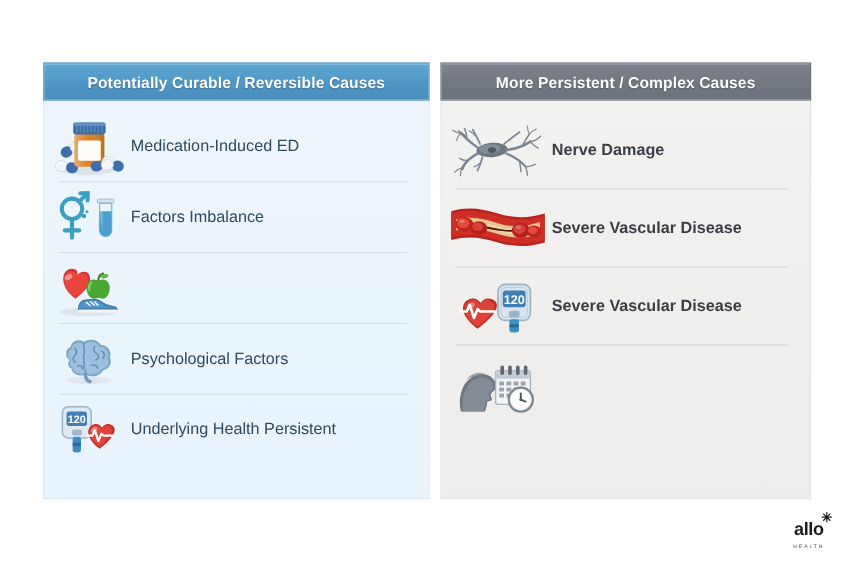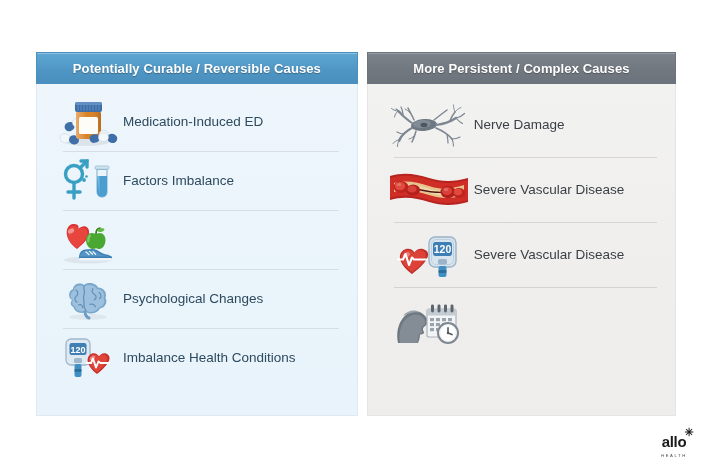--- a/index.html
+++ b/index.html
@@ -65,21 +65,21 @@
   .col-header.gray {
     background: linear-gradient(#7d838c, #727880 55%, #6d737c);
     border: 1px solid #6d737c;
     box-shadow: inset 0 1px 0 rgba(255,255,255,.22);
   }
 
   
   .col-body {
     flex: 1;
     box-sizing: border-box;
-    padding: 8px 12px 8px 22px;
+    padding: 8px 12px 8px 8px;
     display: flex;
     flex-direction: column;
     justify-content: flex-start;
   }
   .col-body.blue {
     background: linear-gradient(180deg,#eef6fc 0%, #eaf4fb 60%, #e9f3fb 100%);
     border: 1px solid #dbeaf5;
     border-top: none;
   }
   .col-body.gray {
@@ -118,21 +118,21 @@
   }
   .col-body.gray .row-icon { width: 78px; height: 46px; }
 
   .row-label {
     font-size: 13.5px;
     color: #2d4a5e;
     font-weight: normal;
     line-height: 1.15;
     white-space: nowrap;
   }
-  .col-body.gray .row-label { color: #3a3f45; }
+  .col-body.gray .row-label { color: #3a3f45; font-weight: bold; }
 
   
   .logo {
     position: absolute;
     right: 12px;
     bottom: 8px;
     width: 52px;
     height: 34px;
     text-align: center;
     margin-top: 12px;
@@ -294,21 +294,21 @@
                 <path d="M17 16 C19.6 18 19 21 17 22.6 C15 24.2 16 27 18 28"></path>
                 <path d="M34 14.6 C32 17 33.6 19.6 35.6 20.6 C38 21.8 37.4 25 35 26"></path>
                 <path d="M19.5 31 C22 30 24 31.5 23.6 33.6"></path>
                 <path d="M31 30.4 C33.6 29.4 36 30.6 36.4 32.8"></path>
                 <path d="M40 18.6 C42.4 20 42.6 23.4 40.6 24.6"></path>
               </g>
 
               <path d="M26 38 C26.5 41.5 27.5 43.5 30 44" stroke="#6f9cc2" stroke-width="3" fill="none" stroke-linecap="round"></path>
             </svg>
           </div>
-          <div class="row-label">Psychological Changes</div>
+          <div class="row-label">Psychological Factors</div>
         </div>
 
         <div class="row">
           <div class="row-icon">
             <svg width="58" height="50" viewBox="0 0 58 50">
 
               <g>
                 <rect x="7" y="6" width="24" height="26" rx="5" fill="#dfe9f1" stroke="#9fb8cb" stroke-width="1.3"></rect>
                 <rect x="10.5" y="10" width="17" height="12" rx="2.2" fill="#3f7fb4"></rect>
                 <text x="19" y="19.6" font-family="'Liberation Sans',sans-serif" font-size="9" font-weight="bold" fill="#ffffff" text-anchor="middle">120</text>
@@ -319,21 +319,21 @@
               </g>
 
               <path d="M38 41 C28 33.5 26.5 25.5 31 21.8 C34.5 18.9 38.5 20.6 40 23.4
                        C41.5 20.6 45.5 18.9 49 21.8 C53.5 25.5 48 33.5 38 41 Z" fill="#c62f2c"></path>
               <path d="M38 39.6 C29.4 32.8 28.2 25.8 31.9 22.8 C34.8 20.4 38.2 21.8 39.5 24.2
                        C40.8 21.8 44.2 20.4 47.1 22.8 C50.8 25.8 46 32.8 38 39.6 Z" fill="#e04338"></path>
               <ellipse cx="33.5" cy="25" rx="3" ry="1.9" fill="#fff" opacity=".38" transform="rotate(-32 33.5 25)"></ellipse>
               <polyline points="27.5,30 32,30 34,25.5 37,34.5 39.5,28.5 41.5,30 50,30" fill="none" stroke="#ffffff" stroke-width="1.9" stroke-linecap="round" stroke-linejoin="round"></polyline>
             </svg>
           </div>
-          <div class="row-label">Imbalance Health Conditions</div>
+          <div class="row-label">Underlying Health Persistent</div>
         </div>
 
       </div>
     </div>
 
     <div class="column right">
 
       <div class="col-header gray">More Persistent / Complex Causes</div>
 
       <div class="col-body gray">

